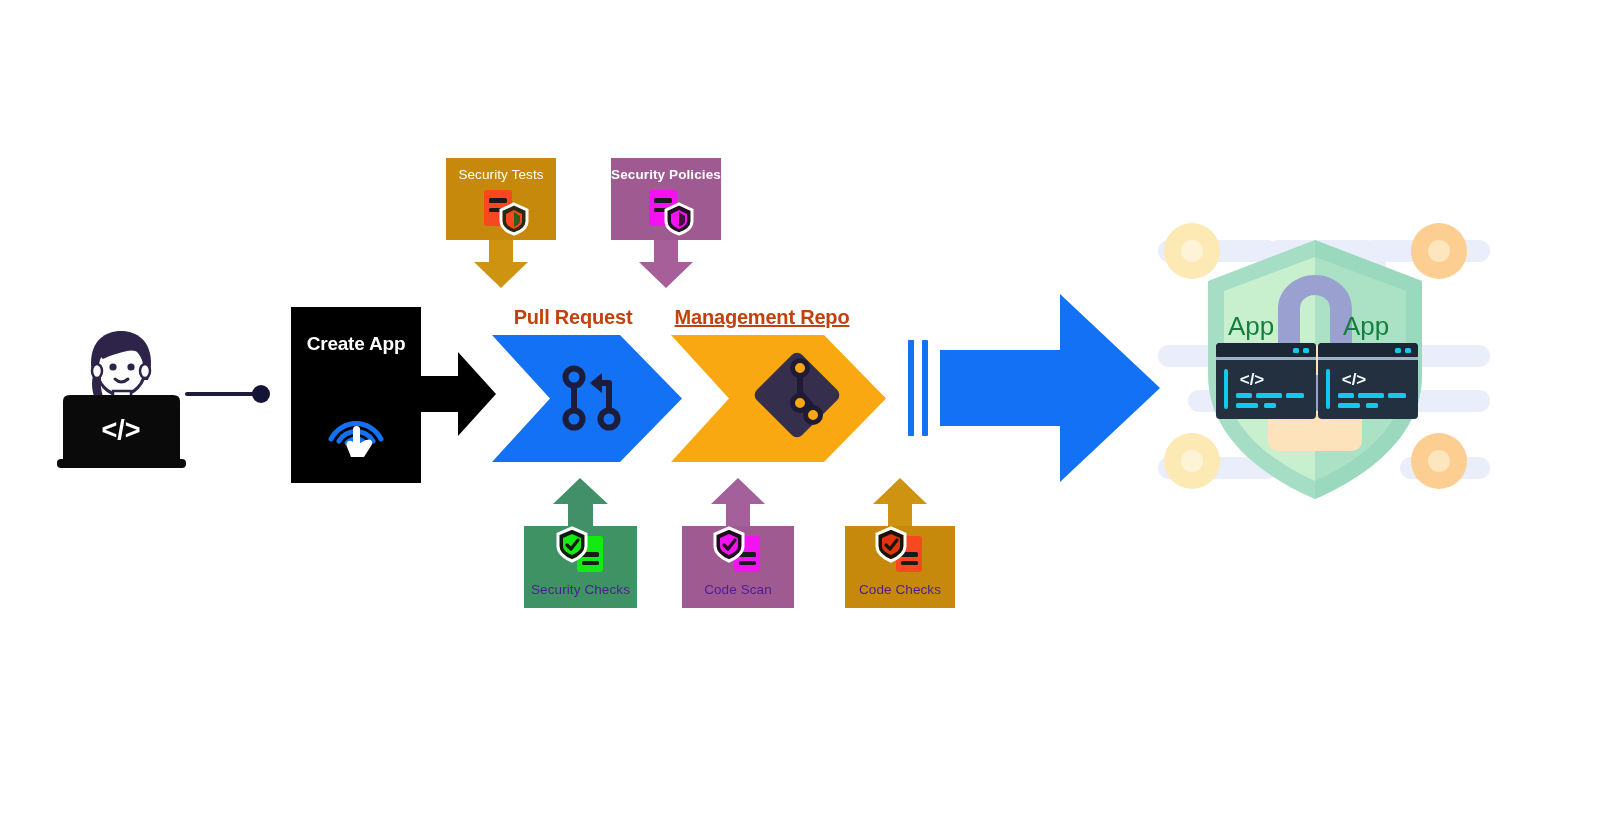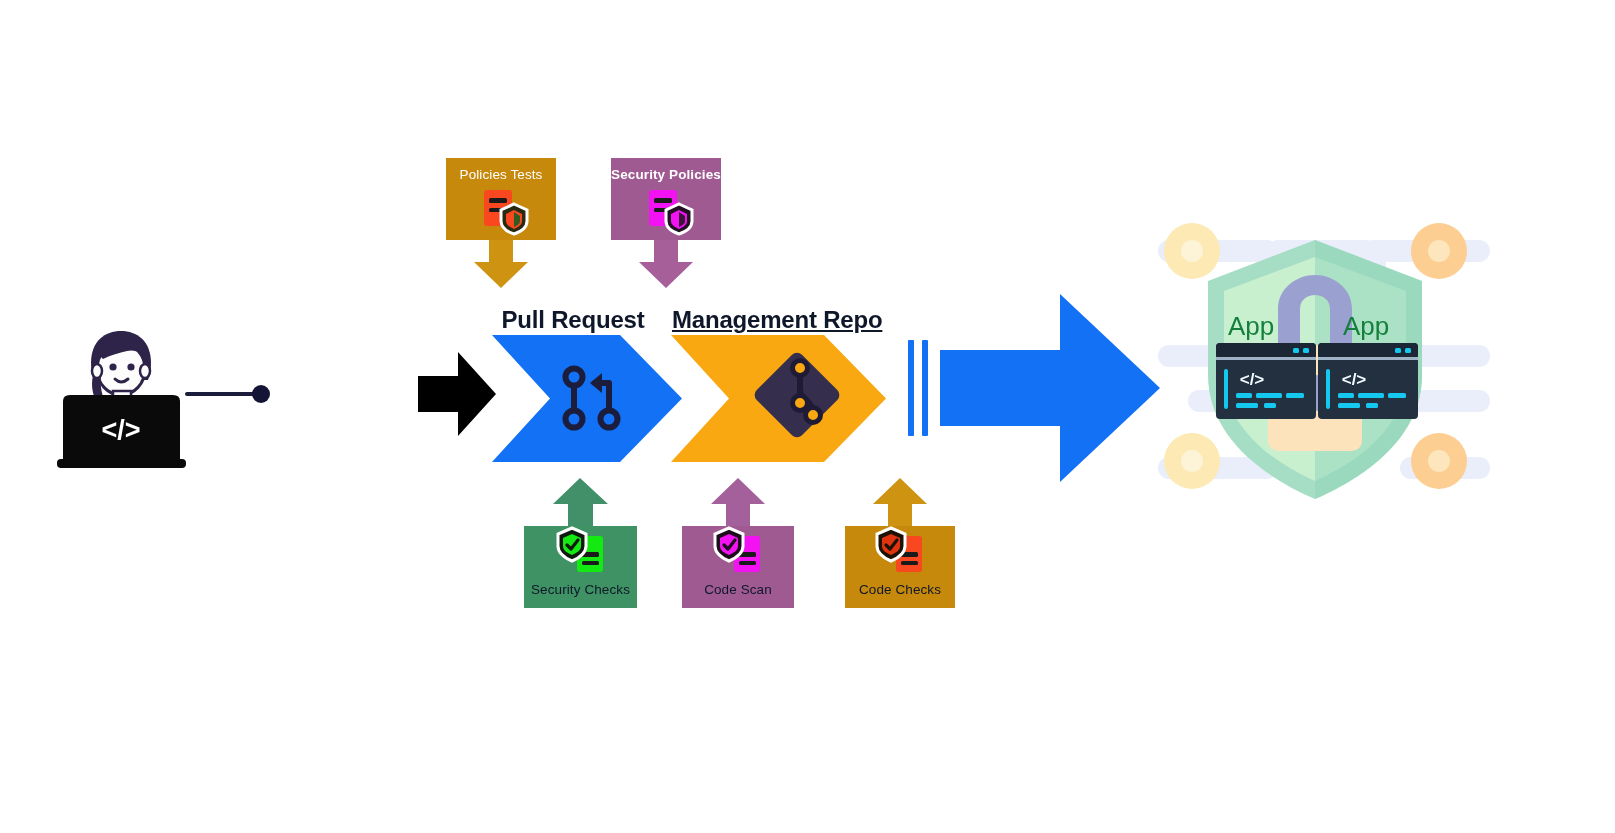--- a/index.html
+++ b/index.html
@@ -55,22 +55,22 @@
     letter-spacing: -0.2px;
   }
   #tap-icon { position: absolute; left: 32px; top: 88px; width: 66px; height: 66px; }
 
   
   #create-app-arrow { left: 418px; top: 348px; width: 78px; height: 92px; }
 
   
   .stage-label {
     position: absolute;
-    color: #0f172a;
-    font-size: 24px;
+    color: #c2410c;
+    font-size: 20px;
     font-weight: bold;
     text-align: center;
     letter-spacing: -0.2px;
     white-space: nowrap;
   }
   #pull-request-label { left: 493px; top: 306px; width: 160px; }
   #management-repo-label { left: 672px; top: 306px; width: 180px; text-decoration: underline; }
 
   .chevron { position: absolute; }
   #pull-request-chevron { left: 492px; top: 335px; width: 190px; height: 127px; }
@@ -100,21 +100,21 @@
   }
   .doc-icon-top { position: absolute; }
 
   
   .bottom-box { position: absolute; }
   .bottom-label {
     position: absolute;
     left: 0; bottom: 11px;
     width: 100%;
     text-align: center;
-    color: #0f172a;
+    color: #4c1d95;
     font-size: 13.5px;
     letter-spacing: 0.1px;
     white-space: nowrap;
   }
 
   
   #secure-scene { left: 1150px; top: 205px; width: 340px; height: 310px; }
   .app-word {
     position: absolute;
     color: #15803d;
@@ -151,20 +151,31 @@
 
       <path d="M8 76 Q8 70 15 70 L118 70 Q125 70 125 76 L125 134 L8 134 Z" fill="#0a0a0a"></path>
       <rect x="2" y="134" width="129" height="9" rx="4" fill="#0a0a0a"></rect>
       <text x="66" y="114" font-family="Liberation Sans, sans-serif" font-size="27" font-weight="bold" fill="#ffffff" text-anchor="middle">&lt;/&gt;</text>
     </svg>
   </div>
 
   <div class="connector-line"></div>
   <div class="connector-dot"></div>
 
+  <div class="abs" id="create-app-block">
+    <div id="create-app-label">Create App</div>
+    <div id="tap-icon">
+      <svg width="66" height="66" viewBox="0 0 66 66">
+        <path d="M8 44 A28 28 0 0 1 58 44" stroke="#1271f5" stroke-width="5" fill="none" stroke-linecap="round"></path>
+        <path d="M16 46 A20 20 0 0 1 50 46" stroke="#1271f5" stroke-width="5" fill="none" stroke-linecap="round"></path>
+        <path d="M24 48 A12 12 0 0 1 42 48" stroke="#1271f5" stroke-width="5" fill="none" stroke-linecap="round"></path>
+        <path d="M30 34 C30 30 37 30 37 34 L37 48 L43 45 C48 43 51 47 48 51 L41 62 L28 62 L24 52 C22 47 26 44 30 47 Z" fill="#ffffff"></path>
+      </svg>
+    </div>
+  </div>
 
   <div class="abs" id="create-app-arrow">
     <svg width="78" height="92" viewBox="0 0 78 92">
       <path d="M0 28 L40 28 L40 4 L78 46 L40 88 L40 64 L0 64 Z" fill="#000000"></path>
     </svg>
   </div>
 
   <div class="stage-label" id="pull-request-label">Pull Request</div>
   <div class="stage-label" id="management-repo-label">Management Repo</div>
 
@@ -207,21 +218,21 @@
     <svg width="220" height="188" viewBox="0 0 220 188">
       <path d="M0 56 L120 56 L120 0 L220 94 L120 188 L120 132 L0 132 Z" fill="#1271f5"></path>
     </svg>
   </div>
 
   <div class="top-box" style="left:446px; top:158px; width:110px; height:130px;">
     <svg width="110" height="130" viewBox="0 0 110 130">
       <rect x="0" y="0" width="110" height="82" fill="#c6890c"></rect>
       <path d="M43 82 L67 82 L67 104 L82 104 L55 130 L28 104 L43 104 Z" fill="#cf9312"></path>
     </svg>
-    <div class="box-label">Policies Tests</div>
+    <div class="box-label">Security Tests</div>
     <div class="doc-icon-top" style="left:36px; top:30px;">
       <svg width="50" height="48" viewBox="0 0 50 48">
         <rect x="2" y="2" width="28" height="36" rx="3" fill="#f9471f"></rect>
         <rect x="7" y="10" width="18" height="5" rx="1.5" fill="#1b1b1b"></rect>
         <rect x="7" y="20" width="18" height="4" rx="1.5" fill="#1b1b1b"></rect>
         <path d="M32 16 L45 22 L45 33 C45 40 38 44 32 46 C26 44 19 40 19 33 L19 22 Z" fill="#2a2a10" stroke="#ffffff" stroke-width="3"></path>
         <path d="M32 22 L40 26 L40 33 C40 37 36 39 32 41 C28 39 24 37 24 33 L24 26 Z" fill="#f9471f"></path>
         <path d="M32 24 L38 28 L38 33 C38 36 35 37.5 32 39 Z" fill="#2f5c1f"></path>
       </svg>
     </div>

